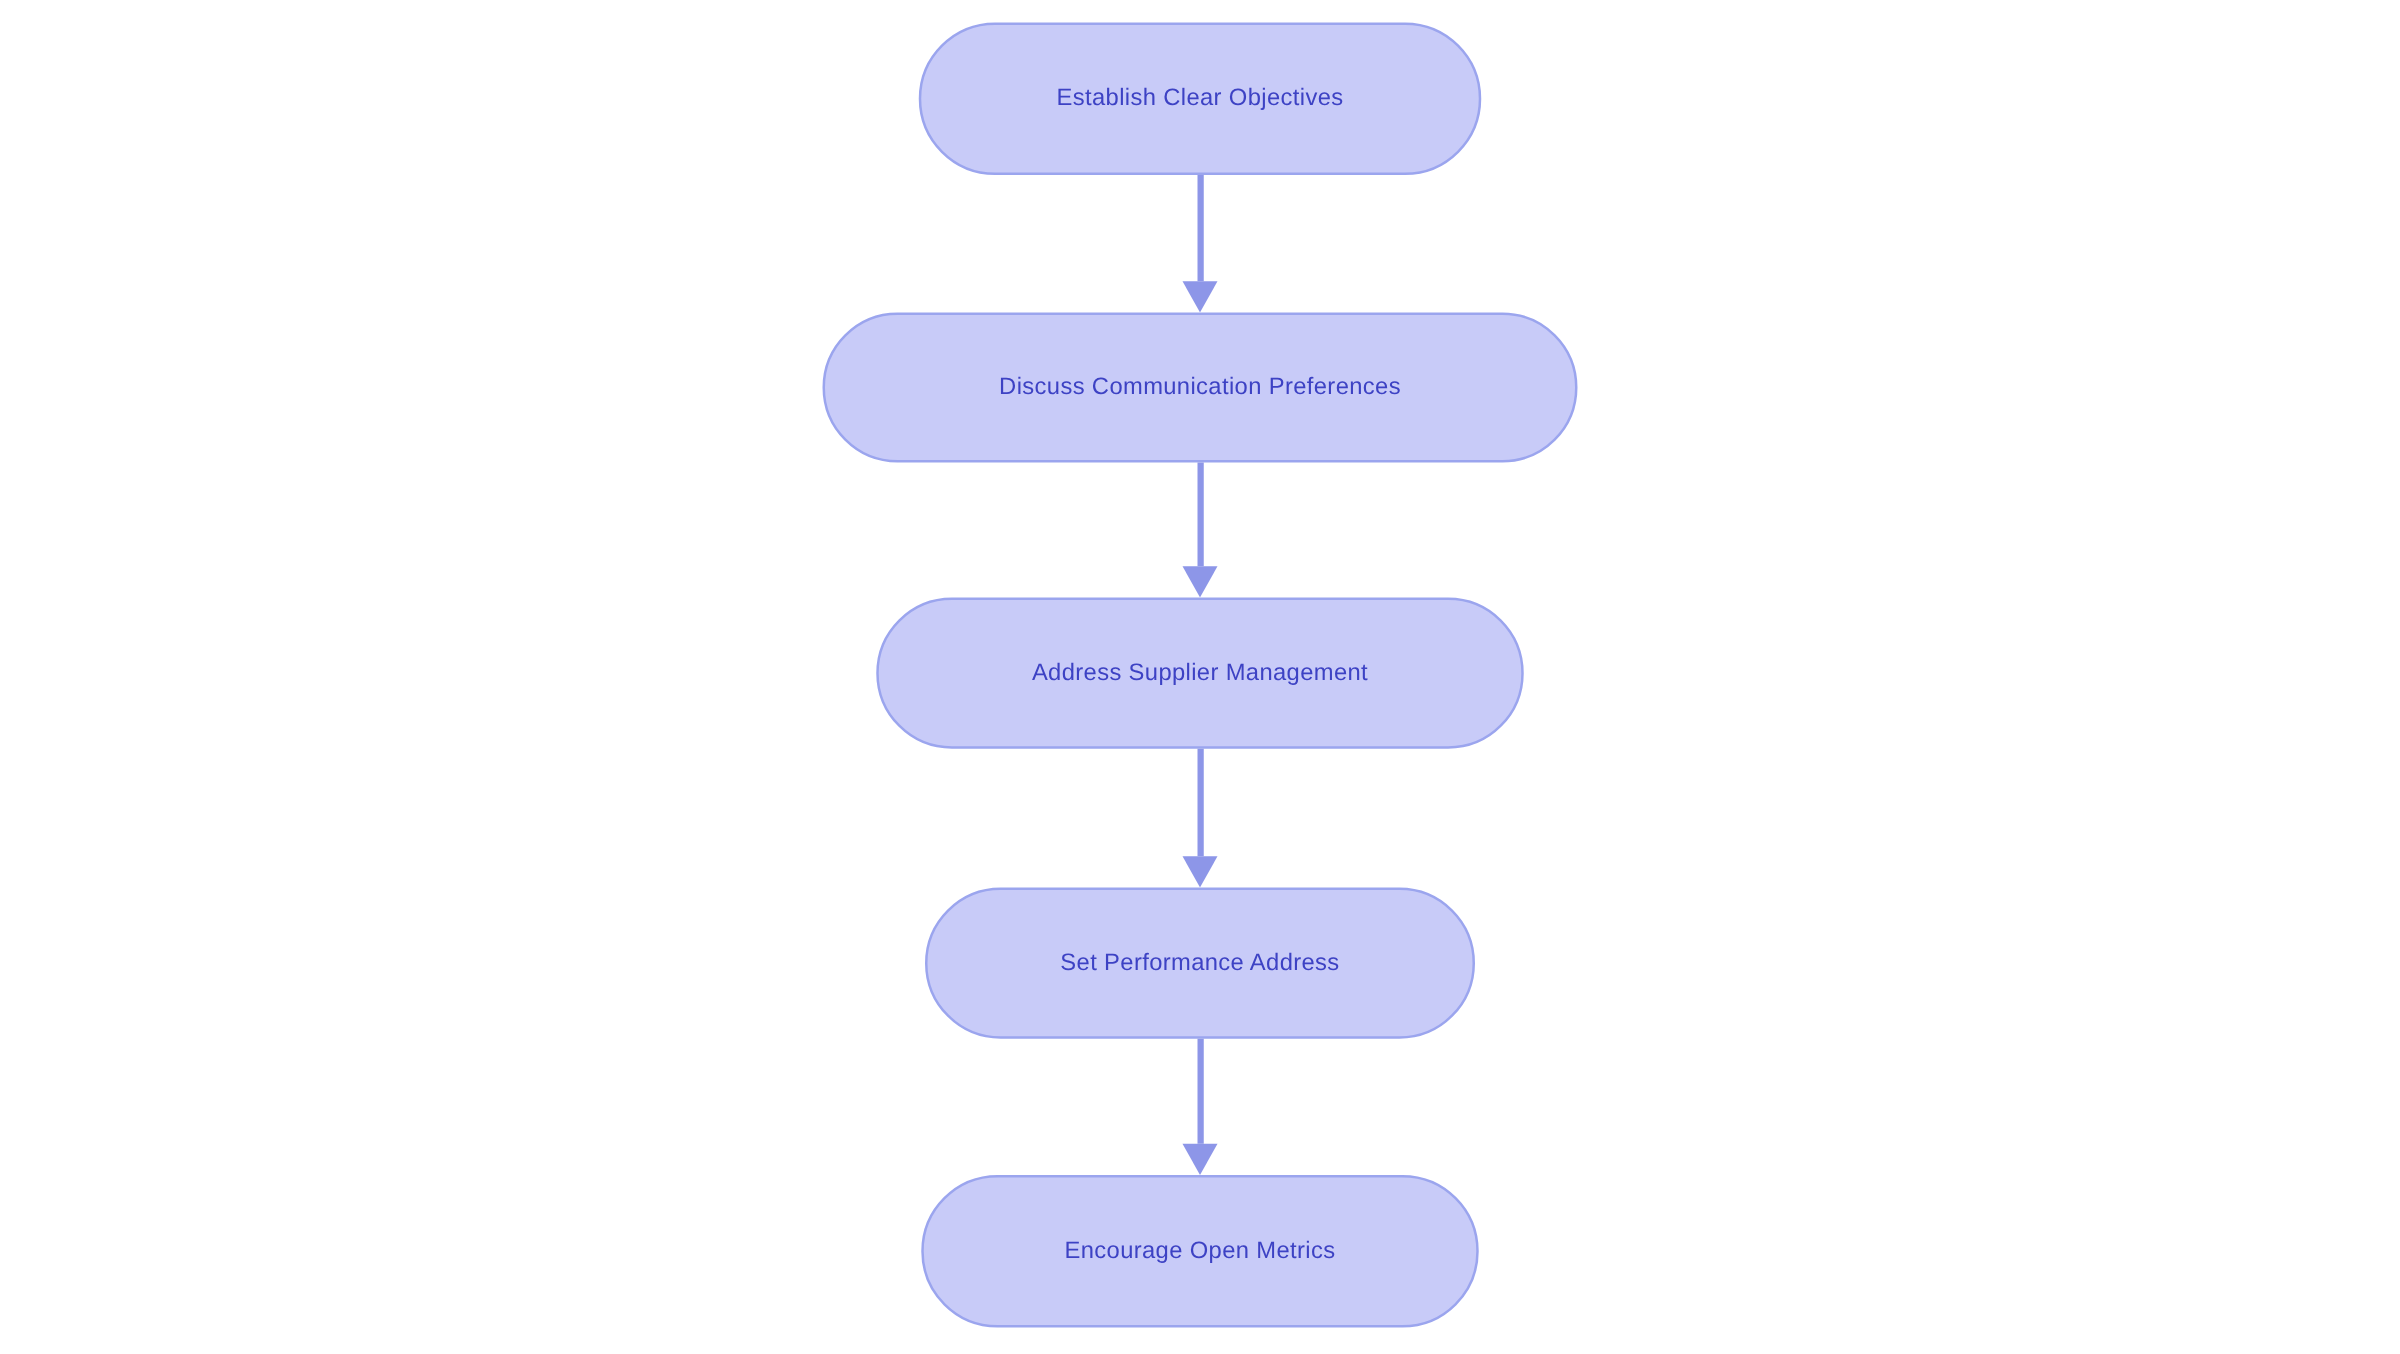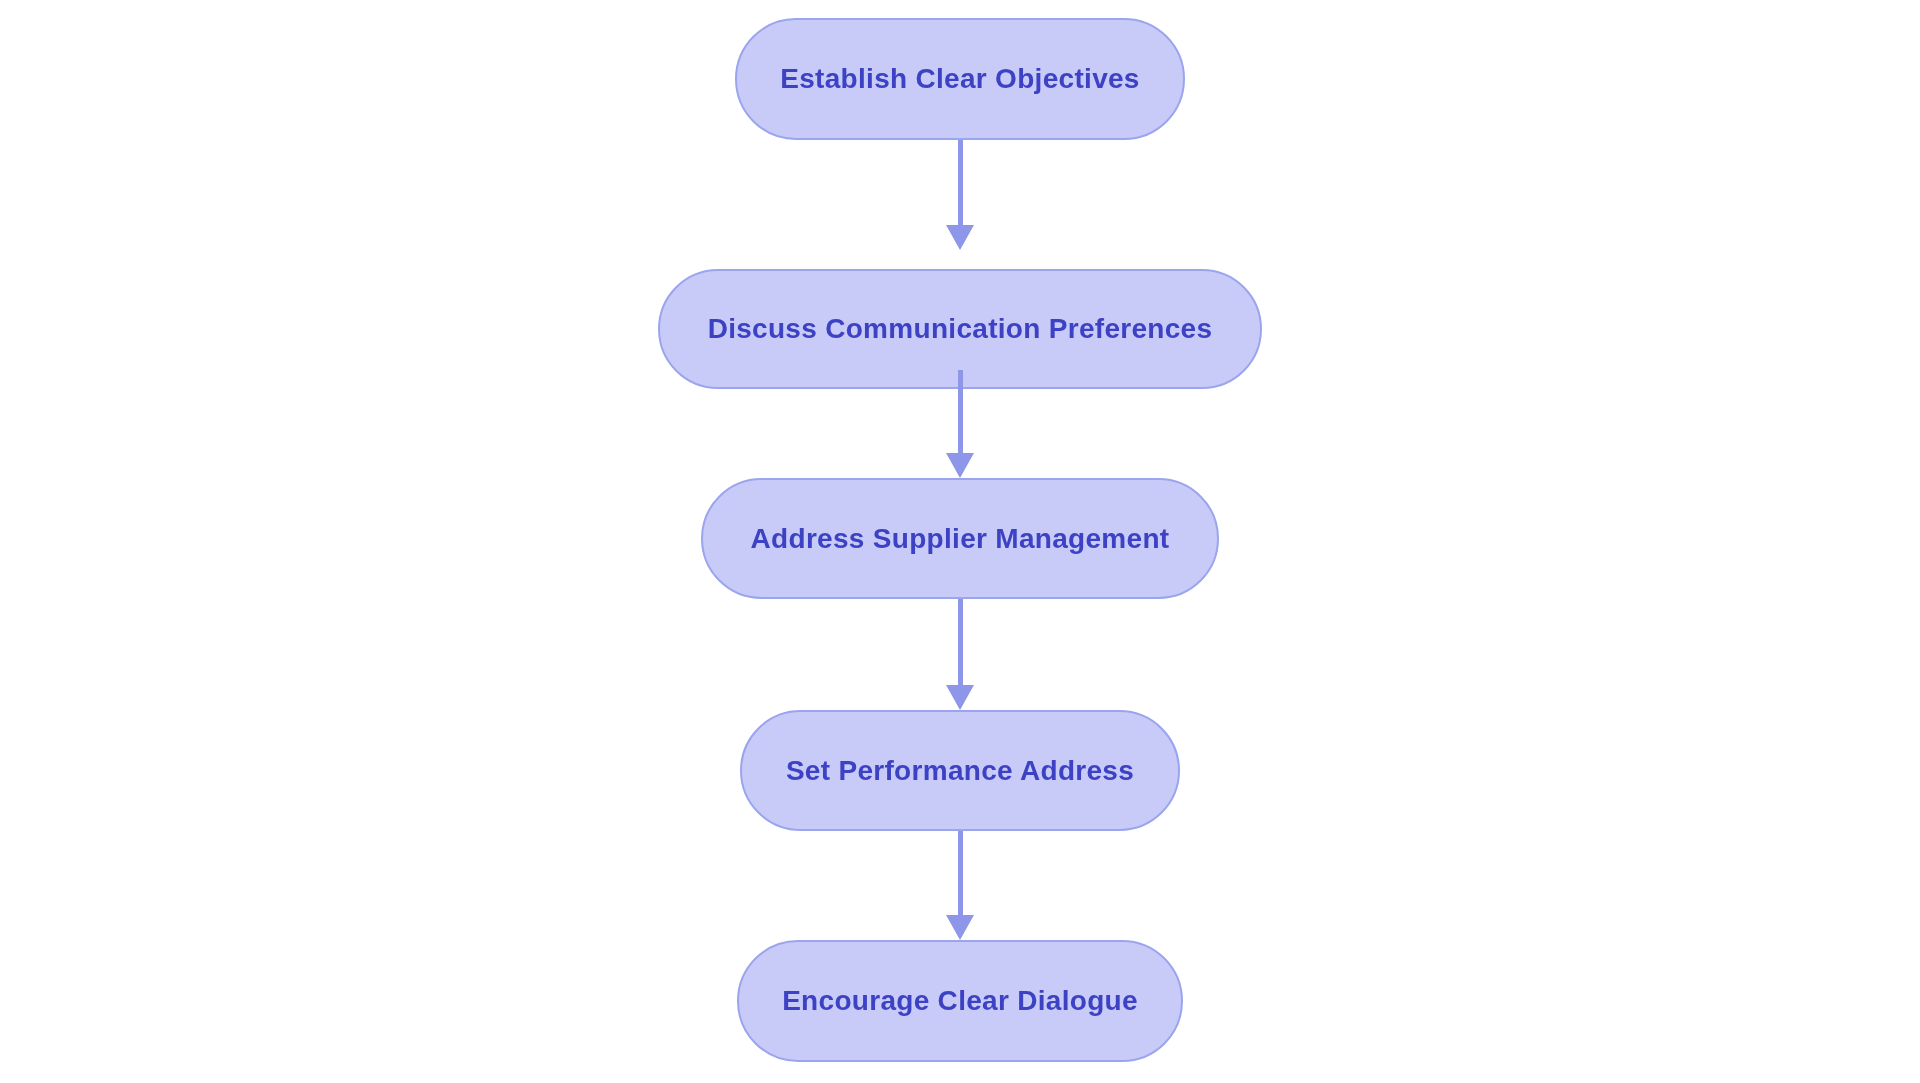--- a/index.html
+++ b/index.html
@@ -28,22 +28,22 @@
     background: var(--node-fill);
     border: 2px solid var(--node-border);
     border-radius: 61px;
     display: flex;
     align-items: center;
     justify-content: center;
     cursor: pointer;
   }
   .node-label {
     color: var(--node-text);
-    font-size: 28px;
-    font-weight: 700;
+    font-size: 19px;
+    font-weight: 400;
     letter-spacing: 0.3px;
     white-space: nowrap;
     text-align: center;
   }
   .arrow {
     position: absolute;
     width: 28px;
     display: flex;
     flex-direction: column;
     align-items: center;
@@ -68,21 +68,21 @@
 
   <div class="node" style="left:735px; top:18px; width:450px; height:122px;">
     <span class="node-label">Establish Clear Objectives</span>
   </div>
 
   <div class="arrow" style="left:946px; top:140px; height:110px;">
     <div class="arrow-line"></div>
     <div class="arrow-head"></div>
   </div>
 
-  <div class="node" style="left:658px; top:250px; width:604px; height:120px;margin-top:19px;">
+  <div class="node" style="left:658px; top:250px; width:604px; height:120px;">
     <span class="node-label">Discuss Communication Preferences</span>
   </div>
 
   <div class="arrow" style="left:946px; top:370px; height:108px;">
     <div class="arrow-line"></div>
     <div class="arrow-head"></div>
   </div>
 
   <div class="node" style="left:701px; top:478px; width:518px; height:121px;">
     <span class="node-label">Address Supplier Management</span>
@@ -96,16 +96,16 @@
   <div class="node" style="left:740px; top:710px; width:440px; height:121px;">
     <span class="node-label">Set Performance Address</span>
   </div>
 
   <div class="arrow" style="left:946px; top:831px; height:109px;">
     <div class="arrow-line"></div>
     <div class="arrow-head"></div>
   </div>
 
   <div class="node" style="left:737px; top:940px; width:446px; height:122px;">
-    <span class="node-label">Encourage Clear Dialogue</span>
+    <span class="node-label">Encourage Open Metrics</span>
   </div>
 
 </div>
 
 </body></html>

